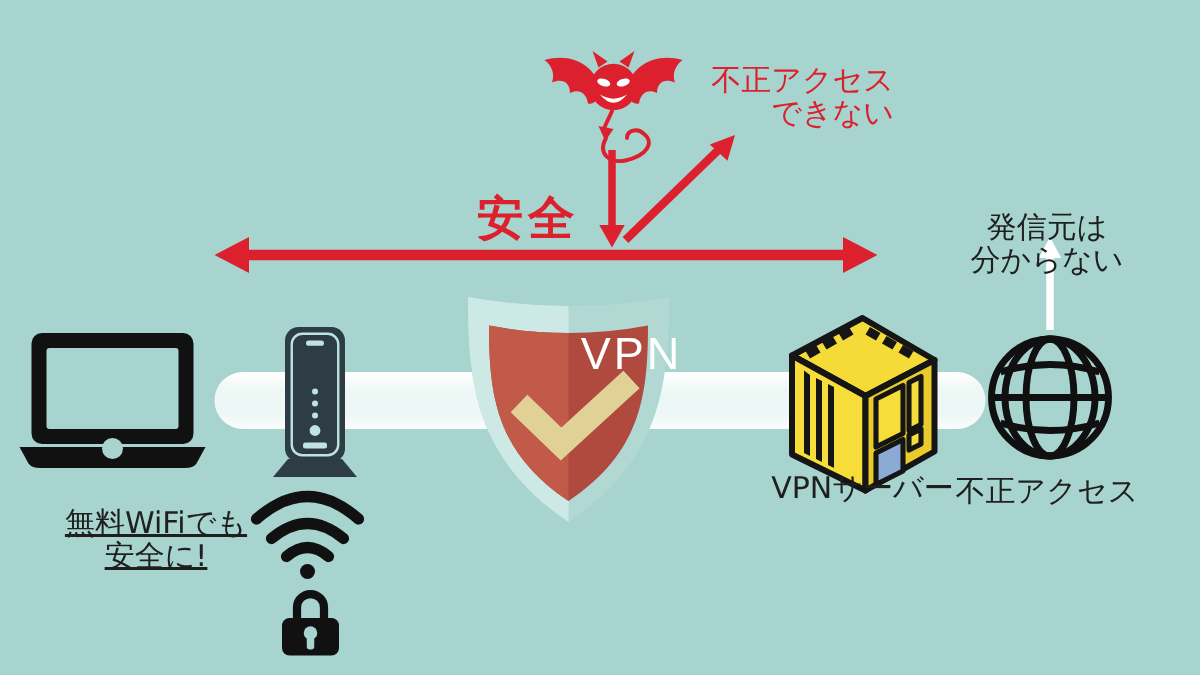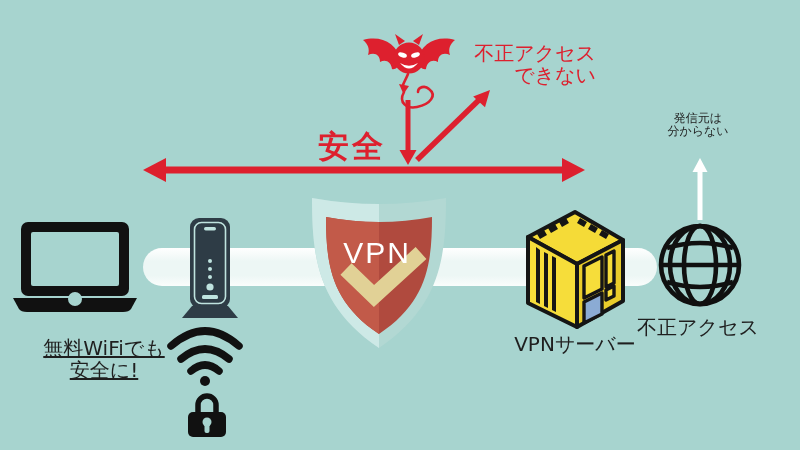--- a/index.html
+++ b/index.html
@@ -22,21 +22,21 @@
   }
   .txt.red{color:#dd202e;}
   .tube{
     position:absolute;
     left:143px;top:248px;width:514px;height:38px;
     border-radius:19px;
     background:linear-gradient(#ffffff,#edf7f5 35%,#edf7f5 72%,#fafdfc);
   }
   .safe-label{font-size:31px;font-weight:600;letter-spacing:3px;text-align:right;}
   .attack-label{font-size:20px;line-height:1.12;}
-  .source-label{font-size:12px;line-height:1.1;}
+  .source-label{font-size:20px;line-height:1.1;margin-top:28px;}
   .wifi-label{font-size:20px;line-height:1.1;text-decoration:underline;}
   .node-label{font-size:20px;white-space:nowrap;}
   .vpn-label{
     font-size:30px;color:#ffffff;font-weight:500;letter-spacing:2px;
     font-family:"Liberation Sans","DejaVu Sans",sans-serif;
   }
 </style>
 </head>
 <body>
 
@@ -84,21 +84,21 @@
         <clipPath id="halfL">
           <rect x="0" y="0" width="71" height="164"></rect>
         </clipPath>
       </defs>
     <path d="M4,8 Q71,20 138,8 C138,66 133,116 71,158 C9,116 4,66 4,8 Z" fill="#b2d8d3"></path>
     <path d="M4,8 Q71,20 138,8 C138,66 133,116 71,158 C9,116 4,66 4,8 Z" fill="#cde9e6" clip-path="url(#halfL)"></path>
     <path d="M18,27 Q71,37 124,27 C124,74 119,112 71,144 C23,112 18,74 18,27 Z" fill="#b04a3e"></path>
     <path d="M18,27 Q71,37 124,27 C124,74 119,112 71,144 C23,112 18,74 18,27 Z" fill="#c25a49" clip-path="url(#halfL)"></path>
     <path d="M38,79 L66,106 L113,63" fill="none" stroke="#e1d196" stroke-width="16" stroke-linecap="butt" stroke-linejoin="miter"></path>
   </svg>
-  <div class="txt vpn-label" style="left:327px;top:236px;width:100px;">VPN</div>
+  <div class="txt vpn-label" style="left:327px;top:220px;width:100px;padding-left:44px;">VPN</div>
 
   <svg class="abs" style="left:355px;top:33px;" width="108" height="78" viewBox="0 0 108 78">
     <g fill="#dd202e">
       <path d="M46,28 C42,10 26,2 8,7 C13,11 15,16 13,22 C20,19 25,22 25,29 C31,26 36,29 37,36 C40,37 44,34 46,28 Z"></path>
       <path d="M62,28 C66,10 82,2 100,7 C95,11 93,16 95,22 C88,19 83,22 83,29 C77,26 72,29 71,36 C68,37 64,34 62,28 Z"></path>
       <polygon points="44,12 40,1 50,8"></polygon>
       <polygon points="64,12 68,1 58,8"></polygon>
       <circle cx="54" cy="25" r="15.5"></circle>
     </g>
     <ellipse cx="47.5" cy="22" rx="4.5" ry="2.4" fill="#ffffff" transform="rotate(18 47.5 22)"></ellipse>
@@ -178,17 +178,17 @@
 できない</div>
 
   <div class="txt red safe-label" style="left:314px;top:129px;width:72px;">安全</div>
 
   <div class="txt source-label" style="left:628px;top:112px;width:140px;">発信元は
 分からない</div>
 
   <div class="txt wifi-label" style="left:34px;top:337px;width:140px;">無料WiFiでも
 安全に!</div>
 
-  <div class="txt node-label" style="left:505px;top:333px;width:140px;">VPNサーバー</div>
+  <div class="txt node-label" style="left:505px;top:314px;width:140px;">VPNサーバー</div>
 
   <div class="txt node-label" style="left:628px;top:316px;width:140px;">不正アクセス</div>
 
 </div>
 
 </body></html>

